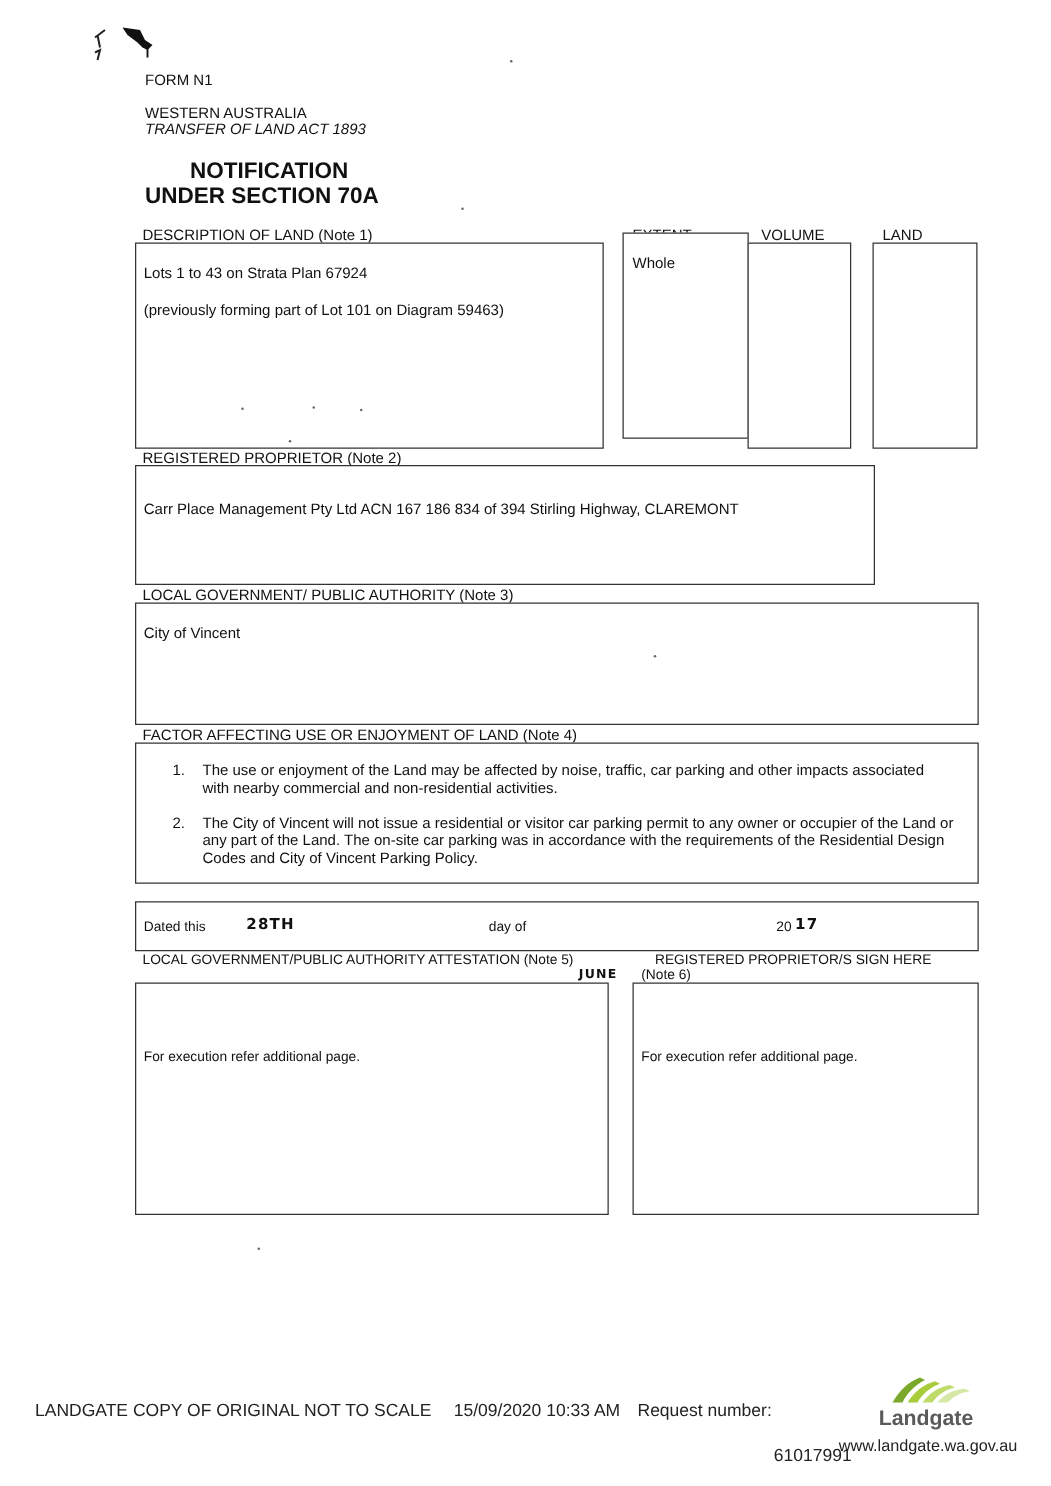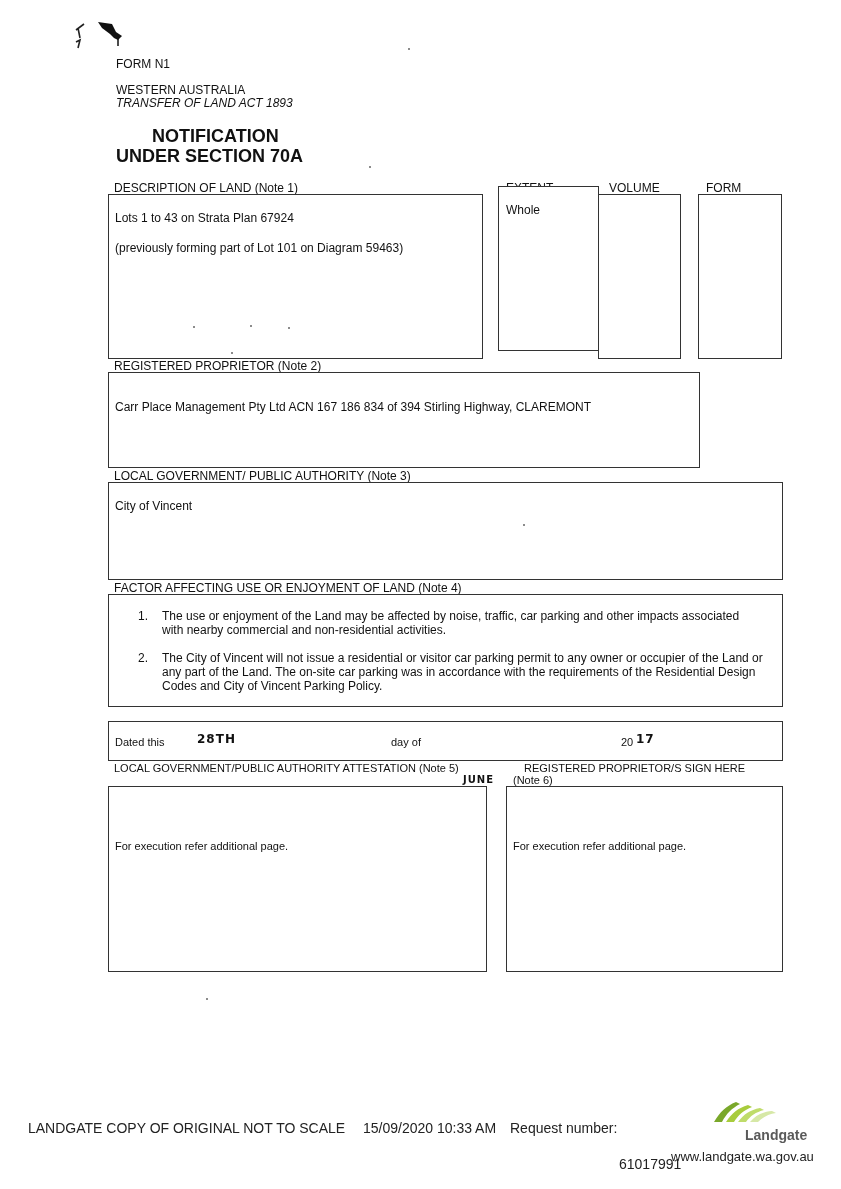--- a/index.html
+++ b/index.html
@@ -41,21 +41,21 @@
 </div>
 
 <div class="abs txt" style="left:506px; top:181px;">EXTENT</div>
 <div class="box" style="left:498px; top:186px; width:101px; height:165px;">
   <div class="abs txt" style="left:7px; top:16px;">Whole</div>
 </div>
 <div class="abs txt" style="left:609px; top:181px;">VOLUME</div>
 <div class="box" style="left:598px; top:194px; width:83px; height:165px;">
   <div class="abs txt" style="left:7px; top:16px;"></div>
 </div>
-<div class="abs txt" style="left:706px; top:181px;">FORM</div>
+<div class="abs txt" style="left:706px; top:181px;">LAND</div>
 <div class="box" style="left:698px; top:194px; width:84px; height:165px;">
   <div class="abs txt" style="left:7px; top:16px;"></div>
 </div>
 
 <div class="abs txt" style="left:114px; top:359px;">REGISTERED PROPRIETOR (Note 2)</div>
 <div class="box" style="left:108px; top:372px; width:592px; height:96px;">
   <div class="abs txt" style="left:6px; top:27px;">Carr Place Management Pty Ltd ACN 167 186 834 of 394 Stirling Highway, CLAREMONT</div>
 </div>
 
 <div class="abs txt" style="left:114px; top:469px;">LOCAL GOVERNMENT/ PUBLIC AUTHORITY (Note 3)</div>
@@ -108,14 +108,14 @@
 <div class="abs footer-text" style="left:363px; top:1120px;">15/09/2020 10:33 AM</div>
 <div class="abs footer-text" style="left:510px; top:1120px;">Request number:</div>
 <div class="abs footer-text" style="left:619px; top:1120px;margin-top:36px;">61017991</div>
 
 <svg class="abs" style="left:710px; top:1100px;" width="72" height="24" viewBox="0 0 72 24">
   <path d="M4 22 C10 12, 16 6, 26 2 L30 4 C22 8, 16 14, 12 22 Z" fill="#7aa82a"></path>
   <path d="M16 22 C22 13, 28 8, 38 5 L42 7 C34 10, 28 15, 24 22 Z" fill="#a8cc3c"></path>
   <path d="M28 22 C34 14, 40 10, 50 8 L54 10 C46 12, 40 16, 36 22 Z" fill="#bfdc6a"></path>
   <path d="M40 22 C46 15, 52 12, 62 11 L66 13 C58 14, 52 18, 48 22 Z" fill="#d6e8a6"></path>
 </svg>
-<div class="abs" style="left:703px; top:1124px; font-size:14px; font-weight:bold; color:#5a5a5a; line-height:22px;margin-left:42px;">Landgate</div>
+<div class="abs" style="left:703px; top:1124px; font-size:17px; font-weight:bold; color:#5a5a5a; line-height:22px;">Landgate</div>
 <div class="abs" style="left:671px; top:1149px; font-size:13px; line-height:15px; color:#222;">www.landgate.wa.gov.au</div>
 
 </body></html>

